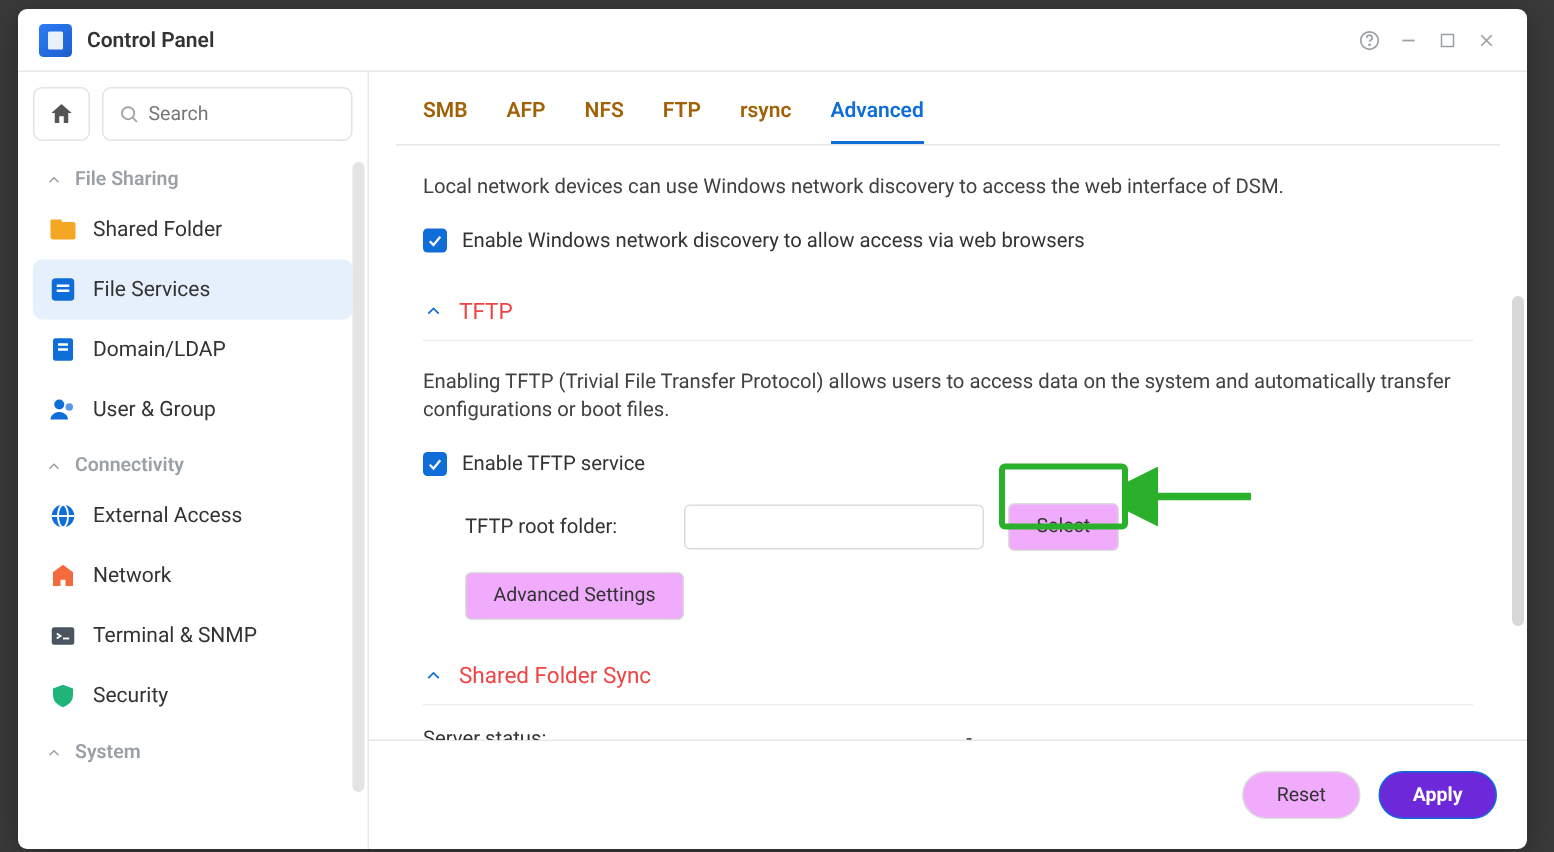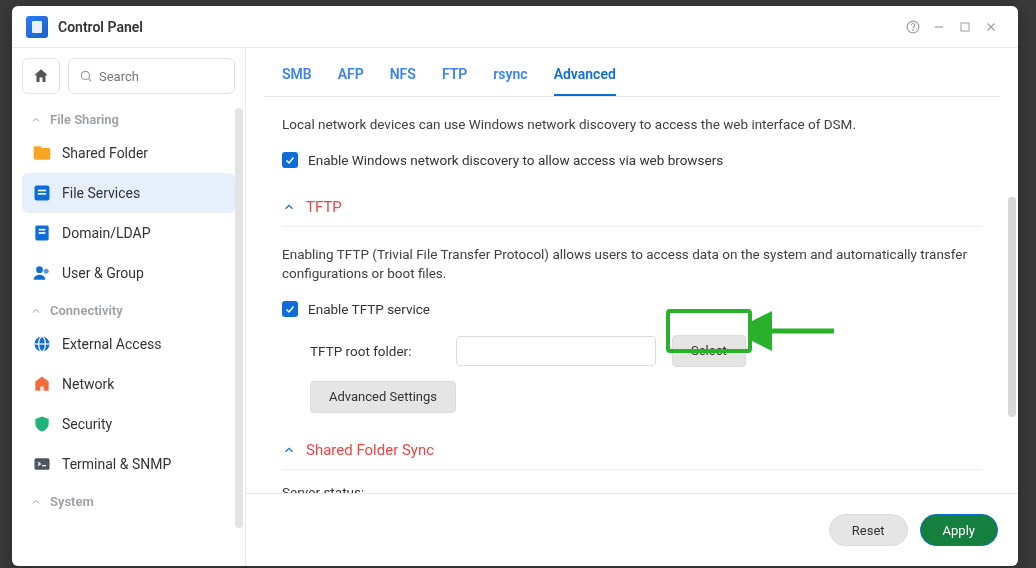--- a/index.html
+++ b/index.html
@@ -17,41 +17,41 @@
 .home-btn { width: 38px; height: 36px; border: 1px solid #e3e3e3; border-radius: 6px; display:flex; align-items:center; justify-content:center; color:#555;}
 .search-wrap { flex:1; height:36px; border:1px solid #e3e3e3; border-radius:6px; display:flex; align-items:center; padding:0 10px; color:#9aa0a6;}
 .search-wrap input { border:none; outline:none; font-size:13px; width:100%; color:#333; background:transparent;}
 .search-icon { margin-right:6px; }
 .section-head { display:flex; align-items:center; gap:8px; padding:10px 8px 6px; color:#9aa0a6; font-size:13px; font-weight:600; cursor:pointer;}
 .nav-item { display:flex; align-items:center; gap:10px; height:40px; padding:0 10px; border-radius:6px; font-size:14px; color:#333; cursor:pointer;}
 .nav-item.active { background:#e5f0fc;}
 .nav-icon { width:20px; height:20px; display:flex; align-items:center; justify-content:center;}
 .main { flex:1; display:flex; flex-direction:column; min-width:0;}
 .tabs { display:flex; gap:26px; padding: 18px 18px 0; border-bottom:1px solid #e5e5e5; margin:0 18px;}
-.tab { font-size:14px; font-weight:600; color:#3b82f6; padding-bottom:12px; cursor:pointer; border-bottom: 2px solid transparent;}
+.tab { font-size:14px; font-weight:600; color:#a16207; padding-bottom:12px; cursor:pointer; border-bottom: 2px solid transparent;}
 .tab.active { color:#0f6dd8; border-bottom-color:#0f6dd8;}
 .content { flex:1; overflow-y:auto; padding: 0 18px; position:relative;}
 .content-inner { padding: 0 18px;}
 .desc { font-size:13.5px; color:#414141; margin:18px 0 14px; line-height:1.4;}
 .check-row { display:flex; align-items:center; gap:10px; font-size:13.5px; color:#333; margin:18px 0;}
 .checkbox { width:16px; height:16px; border-radius:3px; background:#0f6dd8; display:flex; align-items:center; justify-content:center;}
 .checkbox svg { stroke:#fff; }
 .sec-title-row { display:flex; align-items:center; gap:10px; border-bottom:1px solid #eee; padding:12px 0 10px; cursor:pointer; margin-top:10px;}
 .sec-title { font-size:15px; font-weight:400; color:#ef4444;}
 .chev-up { color:#0f6dd8;}
 .sub-row { display:flex; align-items:center; gap:16px; margin:14px 0 14px 28px; font-size:13.5px; color:#333;}
 .sub-label { width:130px;}
 .text-input { width:200px; height:30px; border:1px solid #dcdcdc; border-radius:4px; padding:0 8px; font-size:13px;}
-.btn { height:32px; padding:0 18px; border:1px solid #dcdcdc; background:#e5e5e5; border-radius:4px; font-size:13px; color:#333; cursor:pointer; display:inline-flex; align-items:center;}
+.btn { height:32px; padding:0 18px; border:1px solid #dcdcdc; background:#f0abfc; border-radius:4px; font-size:13px; color:#333; cursor:pointer; display:inline-flex; align-items:center;}
 .btn-row { margin:10px 0 16px 28px;}
 .status-row { display:flex; gap:40px; font-size:13.5px; color:#333; margin:14px 0 12px;}
 .status-val { margin-left:240px;}
 .footer { height:73px; border-top:1px solid #e8e8e8; display:flex; align-items:center; justify-content:flex-end; gap:12px; padding:0 20px;}
 .footer .btn { border-radius:16px; height:32px; padding:0 22px;}
-.btn-primary { background:#15803d; border-color:#0f6dd8; color:#fff;}
+.btn-primary { background:#6d28d9; border-color:#0f6dd8; color:#fff;font-weight:bold;}
 .content-scroll-track { position:absolute; right:2px; top:100px; width:8px; height:220px; background:#d8d8d8; border-radius:4px;}
 .sidebar-scroll-track { position:absolute; right:2px; top:60px; width:8px; height:420px; background:#e4e4e4; border-radius:4px;}
 .highlight-box { position:absolute; border:4px solid #2bb02b; border-radius:4px; pointer-events:none;}
 .arrow { position:absolute; pointer-events:none;}
 svg { display:block; }
 </style>
 </head>
 <body>
 
 <div class="window">
@@ -170,34 +170,34 @@
                 <path d="M12 3l-8 6v3h16V9z" fill="#f56a3d"></path>
                 <rect x="4" y="12" width="16" height="8" fill="#f56a3d"></rect>
                 <rect x="10" y="15" width="4" height="5" fill="#fff"></rect>
               </svg>
             </span>
             <span>Network</span>
           </div>
           <div class="nav-item">
             <span class="nav-icon">
               <svg width="20" height="20" viewBox="0 0 24 24">
-                <path d="M12 3l8 3v5c0 5-3 8-8 10-5-2-8-5-8-10V6z" fill="#1fb57a"></path>
-              </svg>
-            </span>
-            <span>Security</span>
-          </div>
-          <div class="nav-item">
-            <span class="nav-icon">
-              <svg width="20" height="20" viewBox="0 0 24 24">
                 <rect x="3" y="5" width="18" height="14" rx="2" fill="#4a5560"></rect>
                 <polyline points="7 10 10 12 7 14" fill="none" stroke="#fff" stroke-width="1.5"></polyline>
                 <line x1="12" y1="14" x2="17" y2="14" stroke="#fff" stroke-width="1.5"></line>
               </svg>
             </span>
             <span>Terminal &amp; SNMP</span>
+          </div>
+          <div class="nav-item">
+            <span class="nav-icon">
+              <svg width="20" height="20" viewBox="0 0 24 24">
+                <path d="M12 3l8 3v5c0 5-3 8-8 10-5-2-8-5-8-10V6z" fill="#1fb57a"></path>
+              </svg>
+            </span>
+            <span>Security</span>
           </div>
           <div class="section-head">
             <svg width="12" height="12" viewBox="0 0 24 24" fill="none" stroke="currentColor" stroke-width="2">
               <polyline points="6 15 12 9 18 15"></polyline>
             </svg>
             <span>System</span>
           </div>
         </div>
       <div class="sidebar-scroll-track"></div>
     </div>

